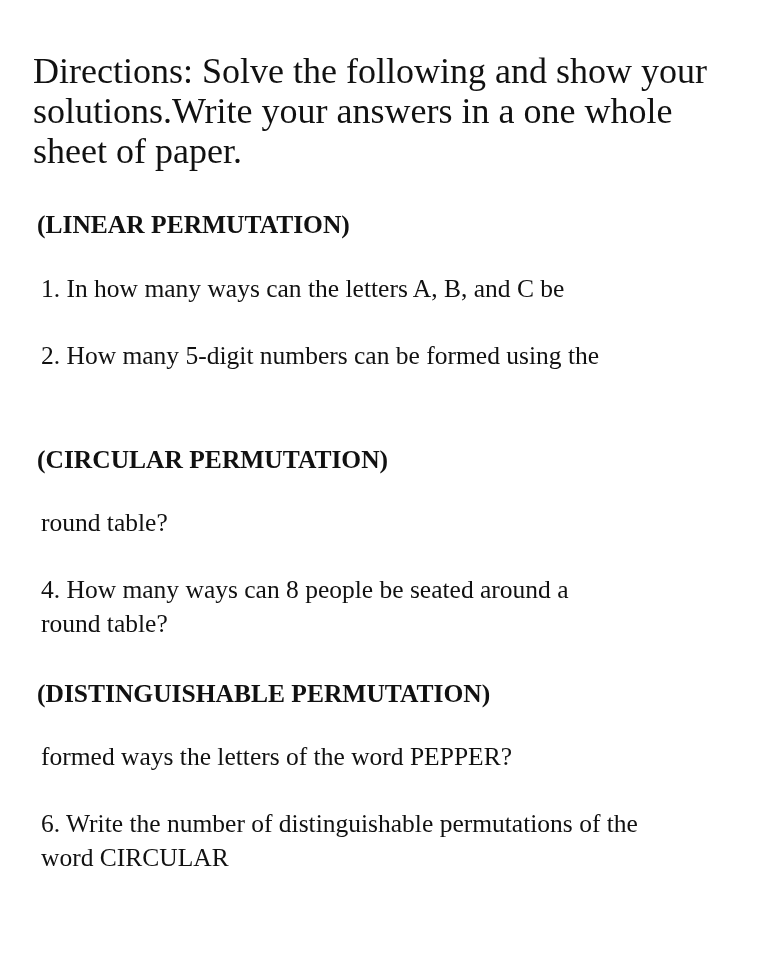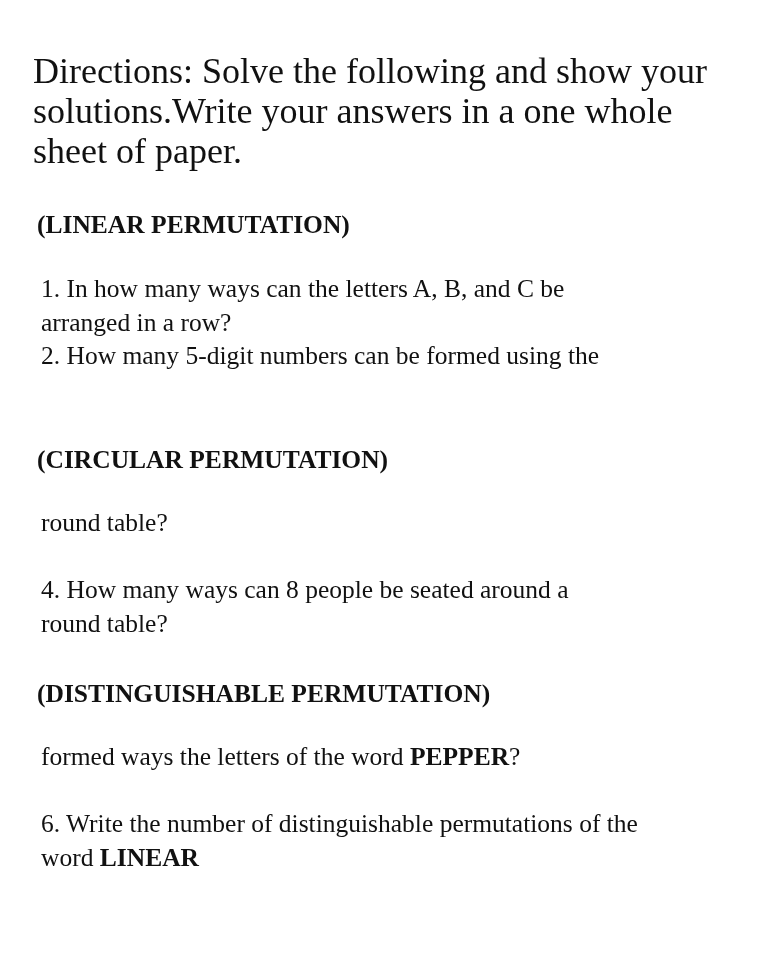--- a/index.html
+++ b/index.html
@@ -44,38 +44,37 @@
       left: 8px;
       width: 680px;
       font-size: 25.5px;
       line-height: 33.5px;
       margin: 0;
     }
     .question .line {
       display: block;
       white-space: nowrap;
     }
-    b.kw { font-weight: bold; }
+    b.kw { font-weight: normal; }
   </style>
 </head>
 <body>
 
 <div class="page">
 
   <p class="directions">
     <span class="line" style="display:block">Directions: Solve the following and show your</span>
     <span class="line" style="display:block">solutions.Write your answers in a one whole</span>
     <span class="line" style="display:block">sheet of paper.</span>
   </p>
 
   <h2 class="section-heading" style="top:204px">(LINEAR PERMUTATION)</h2>
 
   <p class="question" style="top:272px">
     <span class="line"><span>1.</span> <span>In how many ways can the letters A, B, and C be</span></span>
-    <span class="line">arranged in a row?</span>
   </p>
 
   <p class="question" style="top:339px">
     <span class="line"><span>2.</span> <span>How many 5-digit numbers can be formed using the</span></span>
   </p>
 
   <h2 class="section-heading" style="top:439px">(CIRCULAR PERMUTATION)</h2>
 
   <p class="question" style="top:506px">
     <span class="line">round table?</span>
@@ -87,16 +86,16 @@
   </p>
 
   <h2 class="section-heading" style="top:673px">(DISTINGUISHABLE PERMUTATION)</h2>
 
   <p class="question" style="top:740px">
     <span class="line"><span>formed ways the letters of the word </span><b class="kw">PEPPER</b><span>?</span></span>
   </p>
 
   <p class="question" style="top:807px">
     <span class="line"><span>6.</span> <span>Write the number of distinguishable permutations of the</span></span>
-    <span class="line"><span>word </span><b class="kw">LINEAR</b><span></span></span>
+    <span class="line"><span>word </span><b class="kw">CIRCULAR</b><span></span></span>
   </p>
 
 </div>
 
 </body></html>

